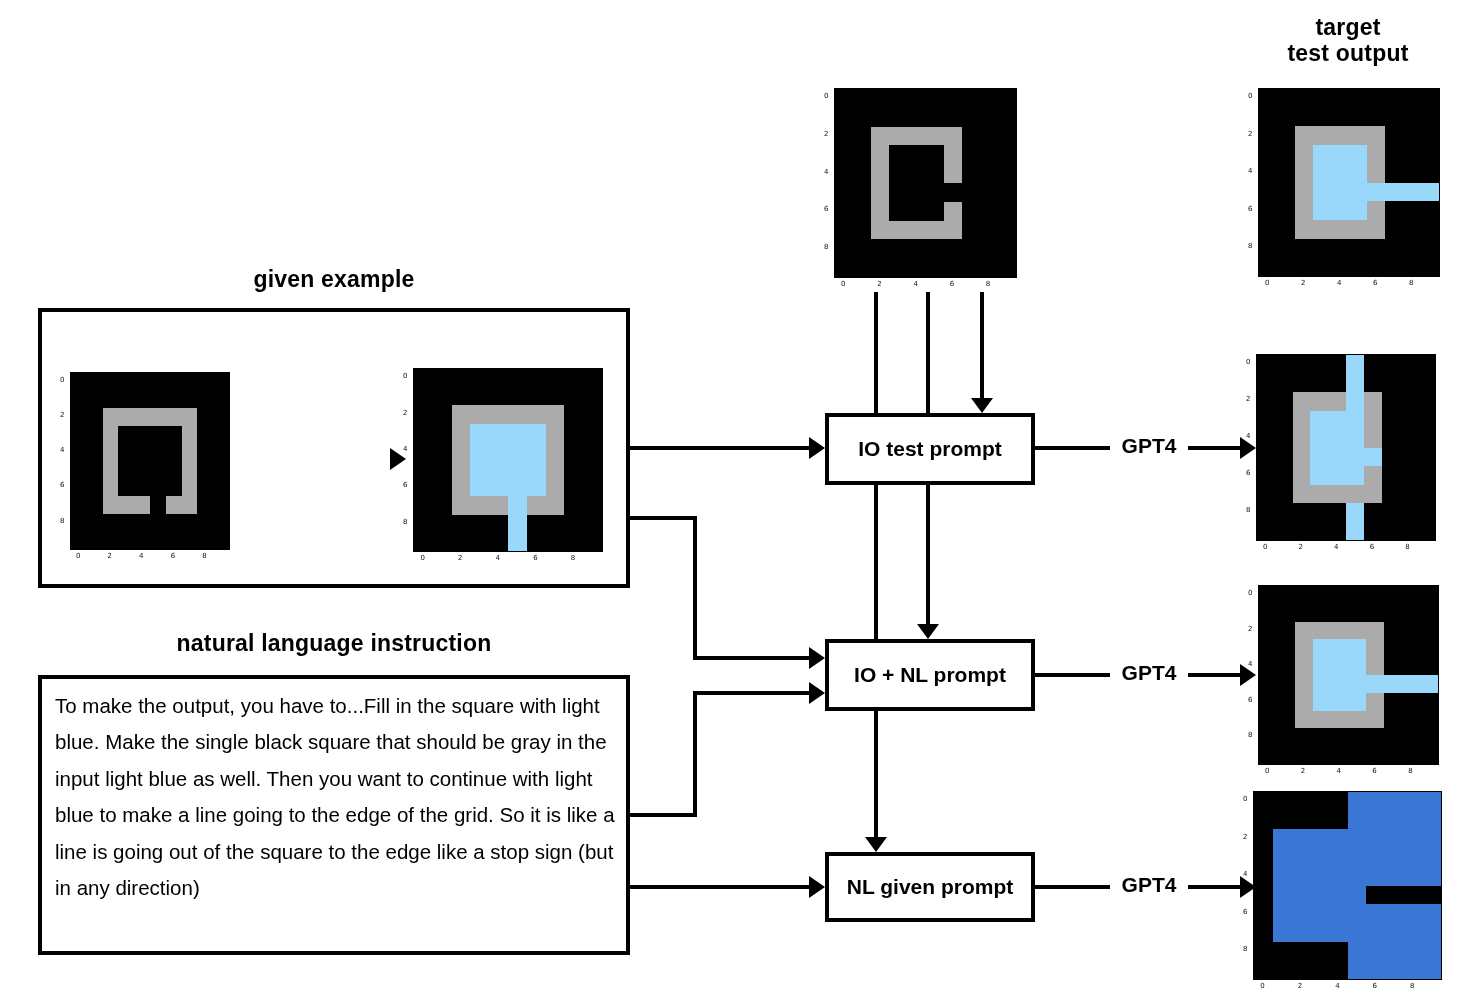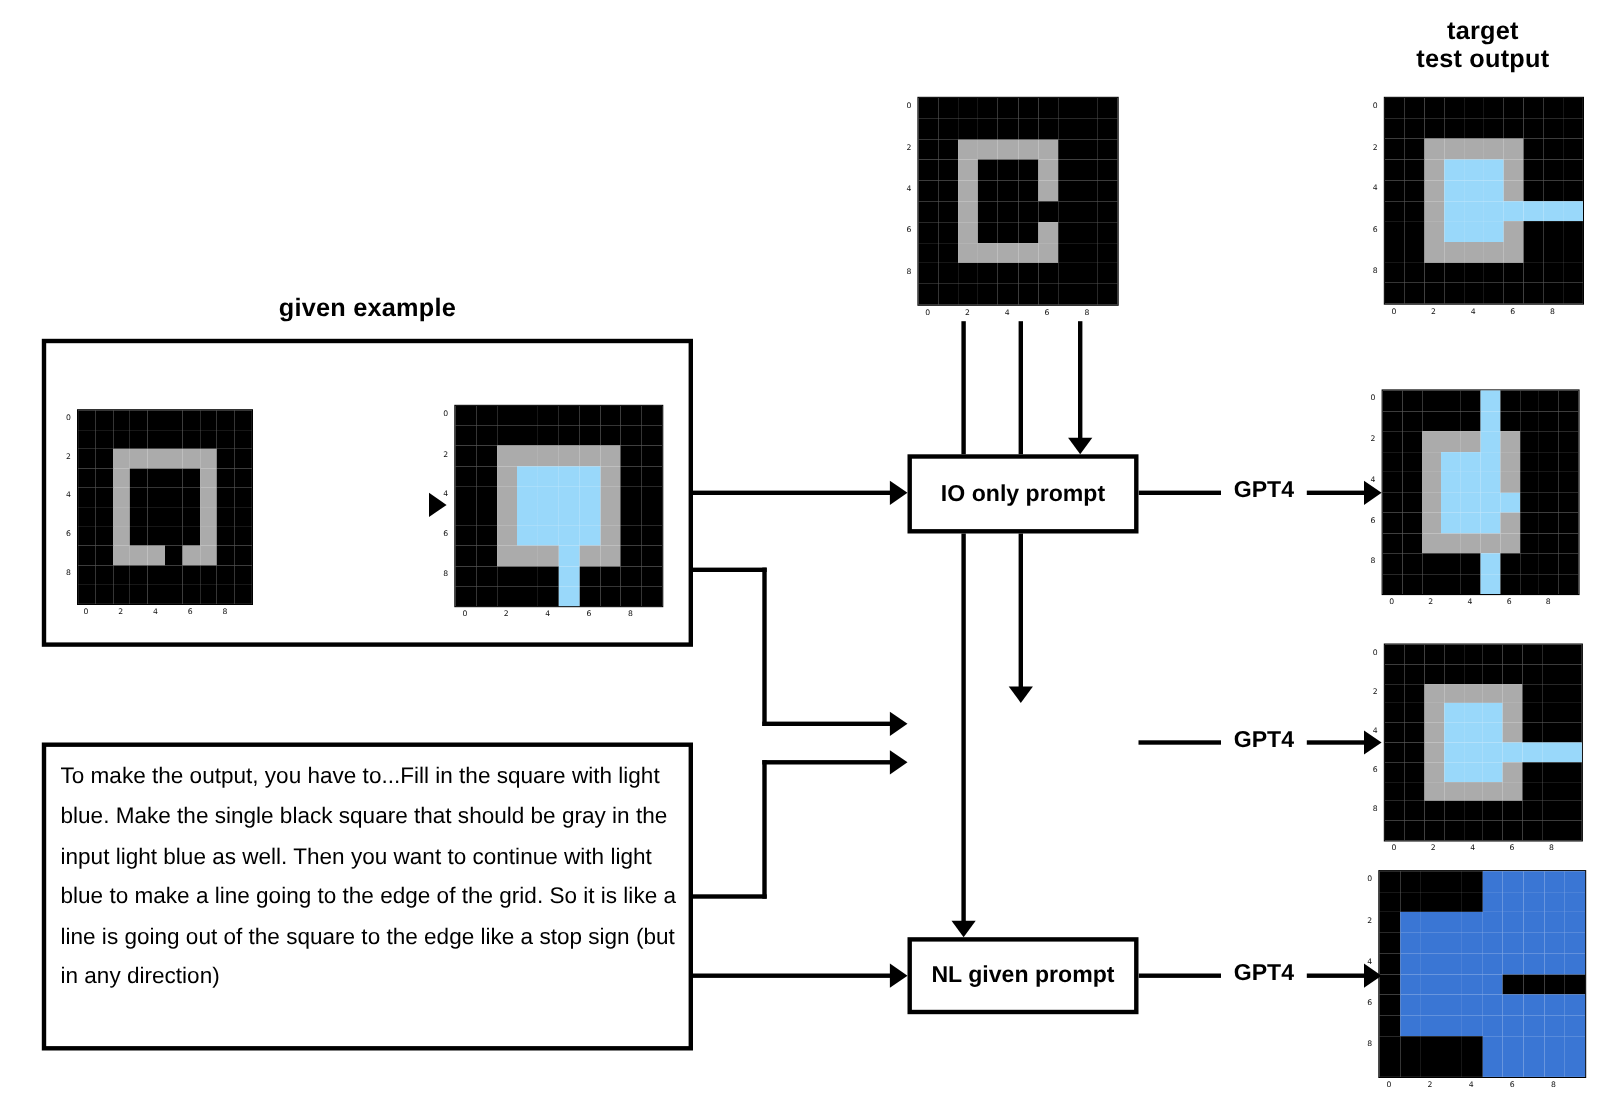--- a/index.html
+++ b/index.html
@@ -27,20 +27,21 @@
 </head>
 <body>
 
 <div id="canvas">
 
   <div class="title" style="left:1248px;top:14px;width:200px;line-height:26px;">
     <div>target</div>
     <div>test output</div>
   </div>
   <div class="title" style="left:38px;top:266px;width:592px;">given example</div>
+  <div class="title" style="left:38px;top:630px;width:592px;">natural language instruction</div>
 
   <div class="frame" style="left:38px;top:308px;width:592px;height:280px;"></div>
   <div class="sublabel" style="left:70px;top:317px;width:158px;">input</div>
   <div class="sublabel" style="left:413px;top:317px;width:188px;">output</div>
 
   <div class="frame" style="left:38px;top:675px;width:592px;height:280px;">
     <div class="nltext">To make the output, you have to...Fill in the square with light blue. Make the single black square that should be gray in the input light blue as well. Then you want to continue with light blue to make a line going to the edge of the grid. So it is like a line is going out of the square to the edge like a stop sign (but in any direction)</div>
   </div>
 
   <div class="grid" style="left:834px;top:88px;width:181px;height:188px;">
@@ -777,21 +778,22 @@
   <div class="arr-r" style="left:809px;top:647px;"></div>
 
   <div class="hline" style="left:630px;top:813px;width:67px;"></div>
   <div class="vline" style="left:693px;top:691px;height:126px;"></div>
   <div class="hline" style="left:693px;top:691px;width:118px;"></div>
   <div class="arr-r" style="left:809px;top:682px;"></div>
 
   <div class="hline" style="left:630px;top:885px;width:181px;"></div>
   <div class="arr-r" style="left:809px;top:876px;"></div>
 
-  <div class="pbox" style="left:825px;top:413px;width:210px;height:72px;">IO only prompt</div>
+  <div class="pbox" style="left:825px;top:413px;width:210px;height:72px;">IO test prompt</div>
+  <div class="pbox" style="left:825px;top:639px;width:210px;height:72px;">IO + NL prompt</div>
   <div class="pbox" style="left:825px;top:852px;width:210px;height:70px;">NL given prompt</div>
 
   <div class="hline" style="left:1035px;top:446px;width:75px;"></div>
   <div class="gpt" style="left:1110px;top:434px;">GPT4</div>
   <div class="hline" style="left:1188px;top:446px;width:54px;"></div>
   <div class="arr-r" style="left:1240px;top:437px;"></div>
 
   <div class="hline" style="left:1035px;top:673px;width:75px;"></div>
   <div class="gpt" style="left:1110px;top:661px;">GPT4</div>
   <div class="hline" style="left:1188px;top:673px;width:54px;"></div>

